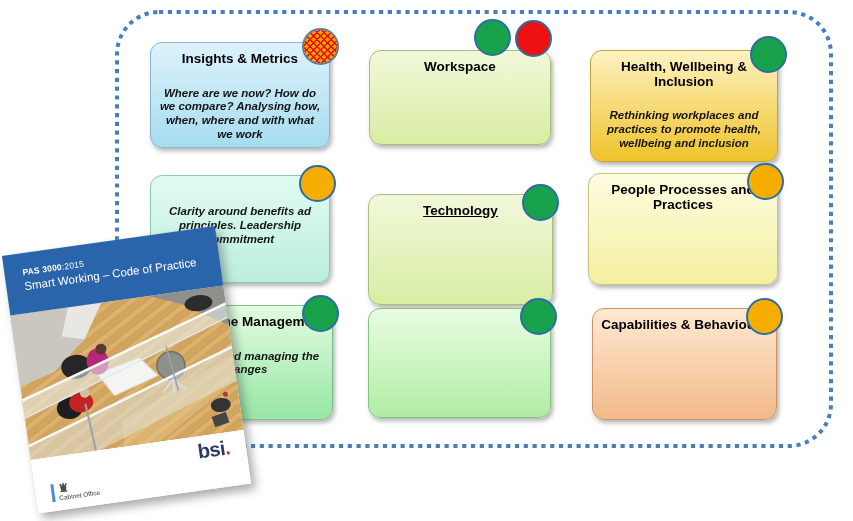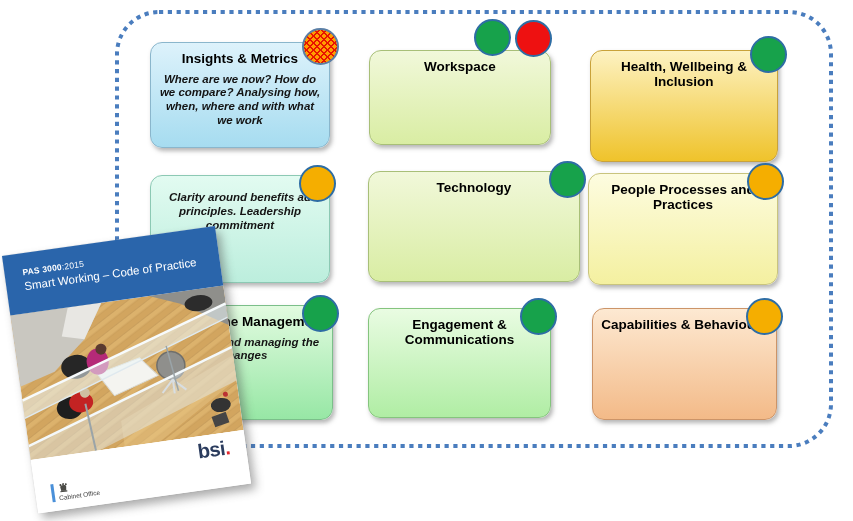--- a/index.html
+++ b/index.html
@@ -4,21 +4,21 @@
 <style>
   html,body{margin:0;padding:0;background:#ffffff;}
   .stage{position:relative;width:853px;height:521px;background:#fff;overflow:hidden;
          font-family:"Liberation Sans",sans-serif;}
   .frame-svg{position:absolute;left:0;top:0;z-index:5;}
   
   .card{position:absolute;z-index:10;border-radius:12px;border:1px solid #999;
         box-shadow:2px 3px 4px rgba(110,110,110,.5);
         box-sizing:border-box;padding:9px 7px 6px 7px;text-align:center;}
   .card-title{font-weight:bold;font-size:13.5px;line-height:1.08;color:#000;}
-  .card-body{margin-top:6px;font-size:11.5px;font-weight:bold;font-style:italic;
+  .card-body{margin-top:20px;font-size:11.5px;font-weight:bold;font-style:italic;
              line-height:1.2;color:#141414;}
   .status{position:absolute;width:37px;height:37px;border-radius:50%;
           border:2px solid #2e6da4;box-sizing:border-box;z-index:12;}
   .status.hatched{
       background-color:#ff9d00;
       background-image:
         repeating-linear-gradient(45deg,#e81300 0 1.6px,transparent 1.6px 5px),
         repeating-linear-gradient(-45deg,#e81300 0 1.6px,transparent 1.6px 5px);
       border-color:#5b7fa6;}
   
@@ -55,41 +55,41 @@
         <div class="card-body">Where are we now? How do we compare? Analysing how, when, where and with what we work</div>
         <div class="status hatched" style="right: -10px; top: -15px;"></div>
       </div>
       <div class="card" style="left: 369px; top: 50px; width: 182px; height: 95px; background: linear-gradient(rgb(241, 248, 218), rgb(217, 237, 163)); border-color: rgb(168, 191, 120);">
         <div class="card-title">Workspace</div>
         <div class="status" style="right: 39px; top: -32px; background: rgb(23, 162, 75);"></div>
         <div class="status" style="right: -2px; top: -31px; background: rgb(238, 17, 17);"></div>
       </div>
       <div class="card" style="left: 590px; top: 50px; width: 188px; height: 112px; background: linear-gradient(rgb(253, 242, 194), rgb(239, 195, 43)); border-color: rgb(201, 162, 58);">
         <div class="card-title">Health, Wellbeing &amp; Inclusion</div>
+        <div class="card-body">Rethinking workplaces and practices to promote health, wellbeing and inclusion</div>
         <div class="status" style="right: -10px; top: -15px; background: rgb(23, 162, 75);"></div>
       </div>
       <div class="card" style="left: 150px; top: 175px; width: 180px; height: 108px; background: linear-gradient(rgb(226, 251, 241), rgb(188, 238, 221)); border-color: rgb(140, 201, 180);">
         <div class="card-body">Clarity around benefits ad principles. Leadership commitment</div>
         <div class="status" style="right: -7px; top: -11px; background: rgb(245, 174, 0);"></div>
       </div>
-      <div class="card" style="left: 368px; top: 171px; width: 212px; height: 111px; background: linear-gradient(rgb(241, 248, 218), rgb(217, 237, 163)); border-color: rgb(168, 191, 120);">
+      <div class="card" style="left: 368px; top: 194px; width: 185px; height: 111px; background: linear-gradient(rgb(241, 248, 218), rgb(217, 237, 163)); border-color: rgb(168, 191, 120); text-decoration: underline;">
         <div class="card-title">Technology</div>
         <div class="status" style="right: -7px; top: -11px; background: rgb(23, 162, 75);"></div>
       </div>
       <div class="card" style="left: 588px; top: 173px; width: 190px; height: 112px; background: linear-gradient(rgb(253, 252, 224), rgb(244, 240, 160)); border-color: rgb(201, 196, 126);">
         <div class="card-title">People Processes and Practices</div>
         <div class="status" style="right: -7px; top: -11px; background: rgb(245, 174, 0);"></div>
       </div>
       <div class="card" style="left: 155px; top: 305px; width: 178px; height: 115px; background: linear-gradient(rgb(226, 251, 224), rgb(151, 231, 165)); border-color: rgb(123, 191, 138);">
         <div class="card-title">Programme Management</div>
         <div class="card-body">Planning and managing the changes</div>
         <div class="status" style="right: -7px; top: -11px; background: rgb(23, 162, 75);"></div>
       </div>
       <div class="card" style="left: 368px; top: 308px; width: 183px; height: 110px; background: linear-gradient(rgb(233, 252, 226), rgb(176, 237, 164)); border-color: rgb(133, 196, 126);">
-        <div class="card-title">Engagement &amp; Communications</div>
         <div class="status" style="right: -7px; top: -11px; background: rgb(23, 162, 75);"></div>
       </div>
       <div class="card" style="left: 592px; top: 308px; width: 185px; height: 112px; background: linear-gradient(rgb(253, 233, 210), rgb(243, 186, 136)); border-color: rgb(204, 148, 104);">
         <div class="card-title">Capabilities &amp; Behaviours</div>
         <div class="status" style="right: -7px; top: -11px; background: rgb(245, 174, 0);"></div>
       </div>
     </div>
 
   <div class="book">
     <div class="book-band">

